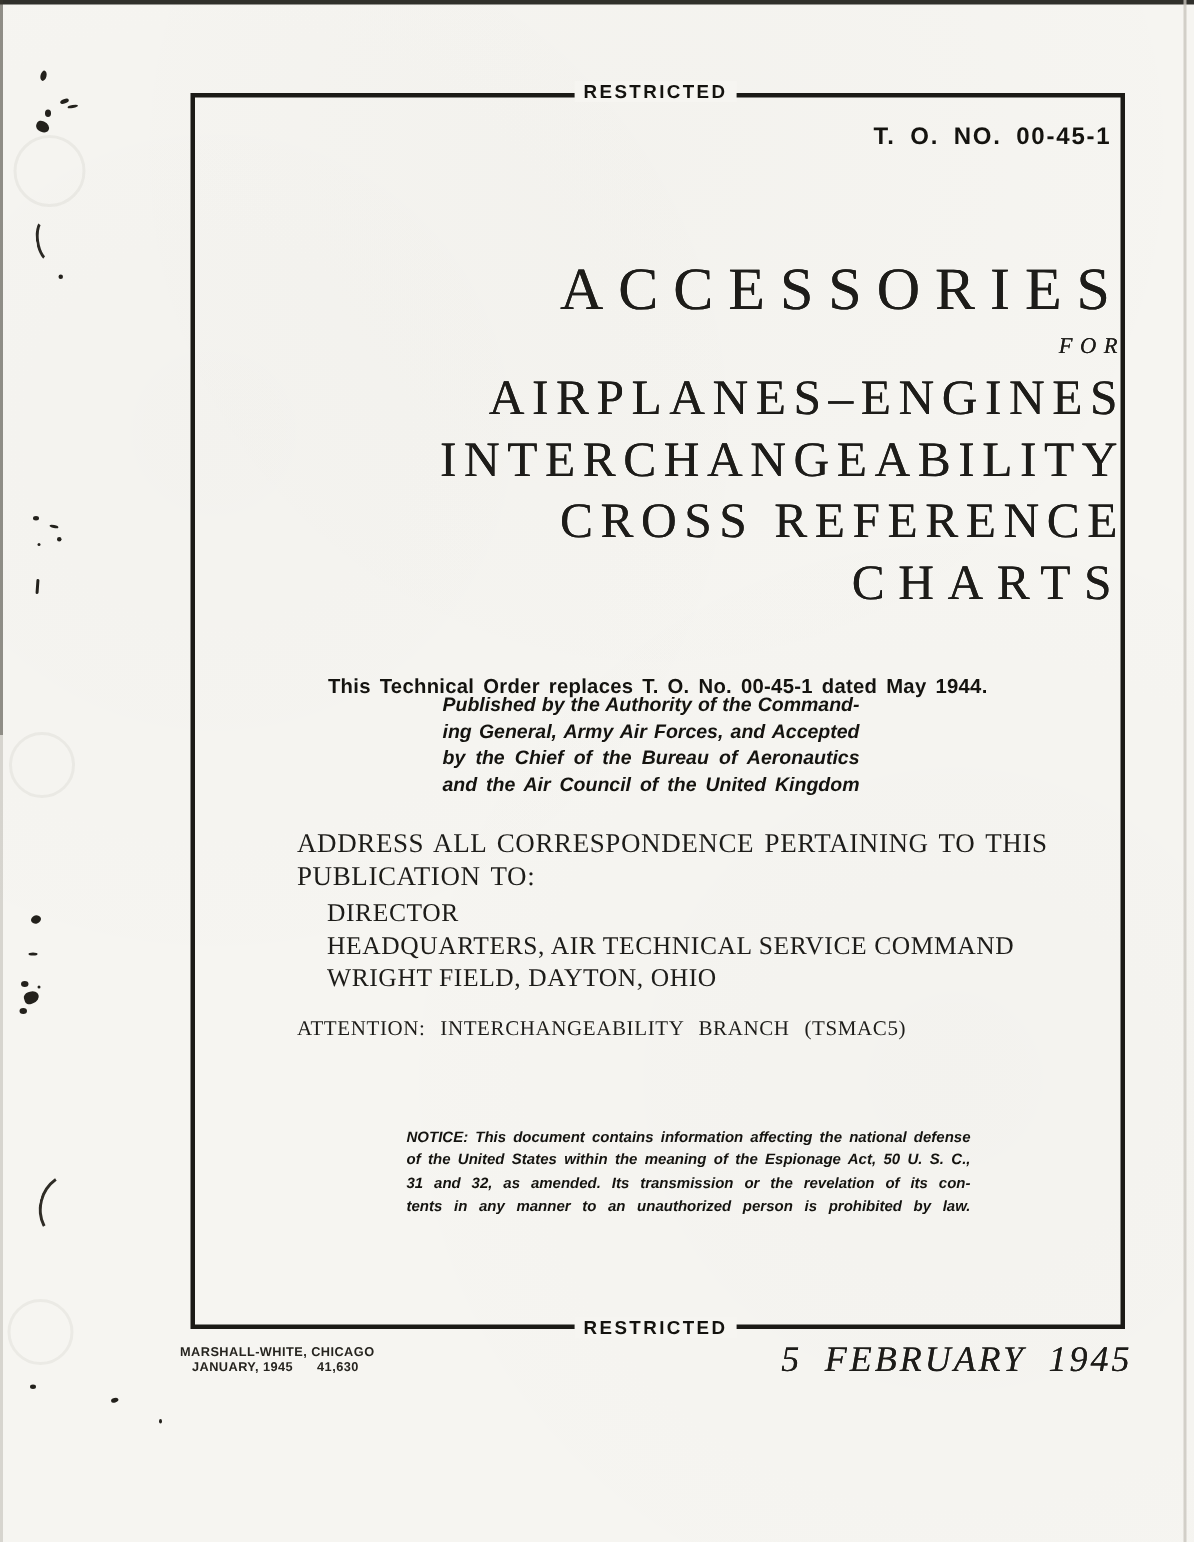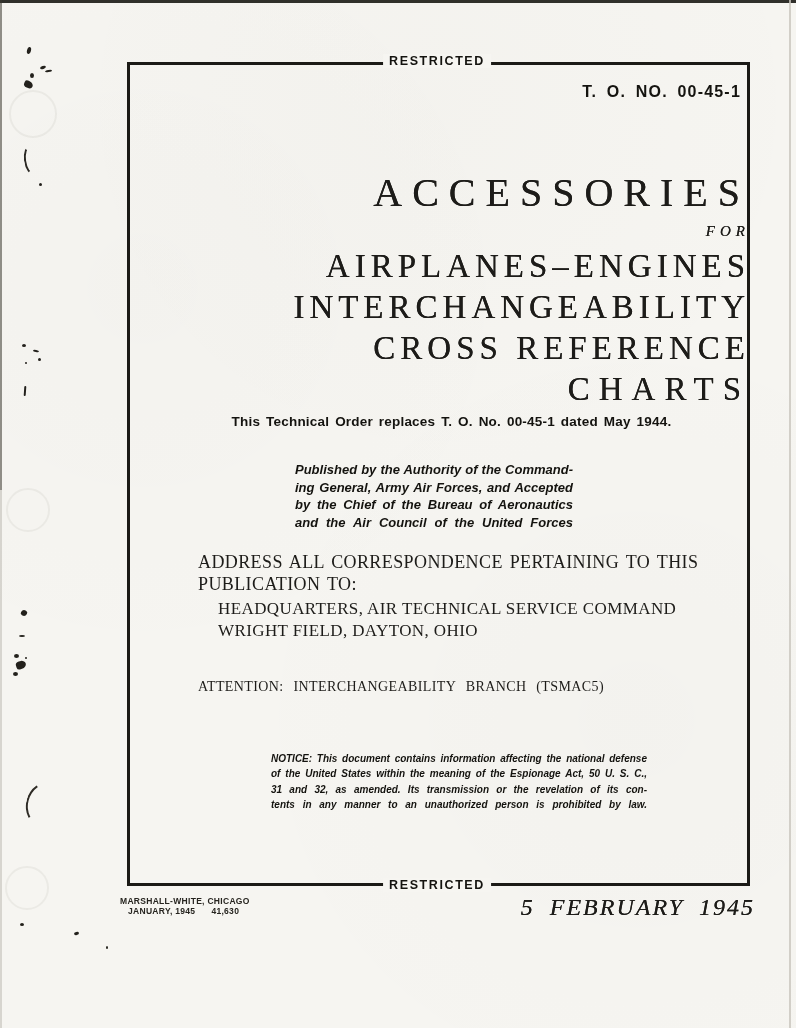--- a/index.html
+++ b/index.html
@@ -35,23 +35,23 @@
 
   
   .title-block{position:absolute;left:127px;top:170px;width:623px;text-align:right;}
   .title-line{text-shadow:0 0 .4px currentColor;}
   .t-main{font-size:40px;letter-spacing:10px;line-height:46px;}
   .t-for{font-size:15px;font-style:italic;letter-spacing:5px;line-height:30px;}
   .t-big{font-size:33px;letter-spacing:5px;line-height:41px;}
   .t-charts{letter-spacing:9px;}
 
   .replaces{
-    position:absolute;left:127px;top:414px;width:623px;text-align:center;
+    position:absolute;left:127px;top:450px;width:623px;text-align:center;
     font-family:"Liberation Sans",sans-serif;font-weight:700;font-size:13.5px;
-    letter-spacing:.2px;word-spacing:2px;color:#14130f;padding-left:13px;
+    letter-spacing:.2px;word-spacing:2px;color:#14130f;
   }
   .authority{
     position:absolute;left:295px;top:461px;width:278px;
     font-family:"Liberation Sans",sans-serif;font-weight:700;font-style:italic;
     font-size:13px;line-height:17.5px;color:#14130f;
   }
   .authority .jline{text-align:justify;text-align-last:justify;}
 
   .addr-intro{position:absolute;left:198px;top:551px;font-size:18px;line-height:22px;letter-spacing:.4px;word-spacing:2px;}
   .addr-block{position:absolute;left:218px;top:598px;font-size:17px;line-height:21.5px;letter-spacing:.4px;}
@@ -131,28 +131,29 @@
     <div class="title-line t-big">CROSS REFERENCE</div>
     <div class="title-line t-big t-charts">CHARTS</div>
   </div>
 
   <div class="replaces">This Technical Order replaces T. O. No. 00-45-1 dated May 1944.</div>
 
   <div class="authority">
     <div class="jline">Published by the Authority of the Command-</div>
     <div class="jline">ing General, Army Air Forces, and Accepted</div>
     <div class="jline">by the Chief of the Bureau of Aeronautics</div>
-    <div class="jline">and the Air Council of the United Forces</div>
+    <div class="jline">and the Air Council of the United Kingdom</div>
   </div>
 
   <div class="addr-intro">
     <div>ADDRESS ALL CORRESPONDENCE PERTAINING TO THIS</div>
     <div>PUBLICATION TO:</div>
   </div>
   <div class="addr-block">
+    <div>DIRECTOR</div>
     <div>HEADQUARTERS, AIR TECHNICAL SERVICE COMMAND</div>
     <div>WRIGHT FIELD, DAYTON, OHIO</div>
   </div>
   <div class="attention">ATTENTION: INTERCHANGEABILITY BRANCH (TSMAC5)</div>
 
   <div class="notice">
     <div class="jline">NOTICE: This document contains information affecting the national defense</div>
     <div class="jline">of the United States within the meaning of the Espionage Act, 50 U. S. C.,</div>
     <div class="jline">31 and 32, as amended. Its transmission or the revelation of its con-</div>
     <div class="jline">tents in any manner to an unauthorized person is prohibited by law.</div>

